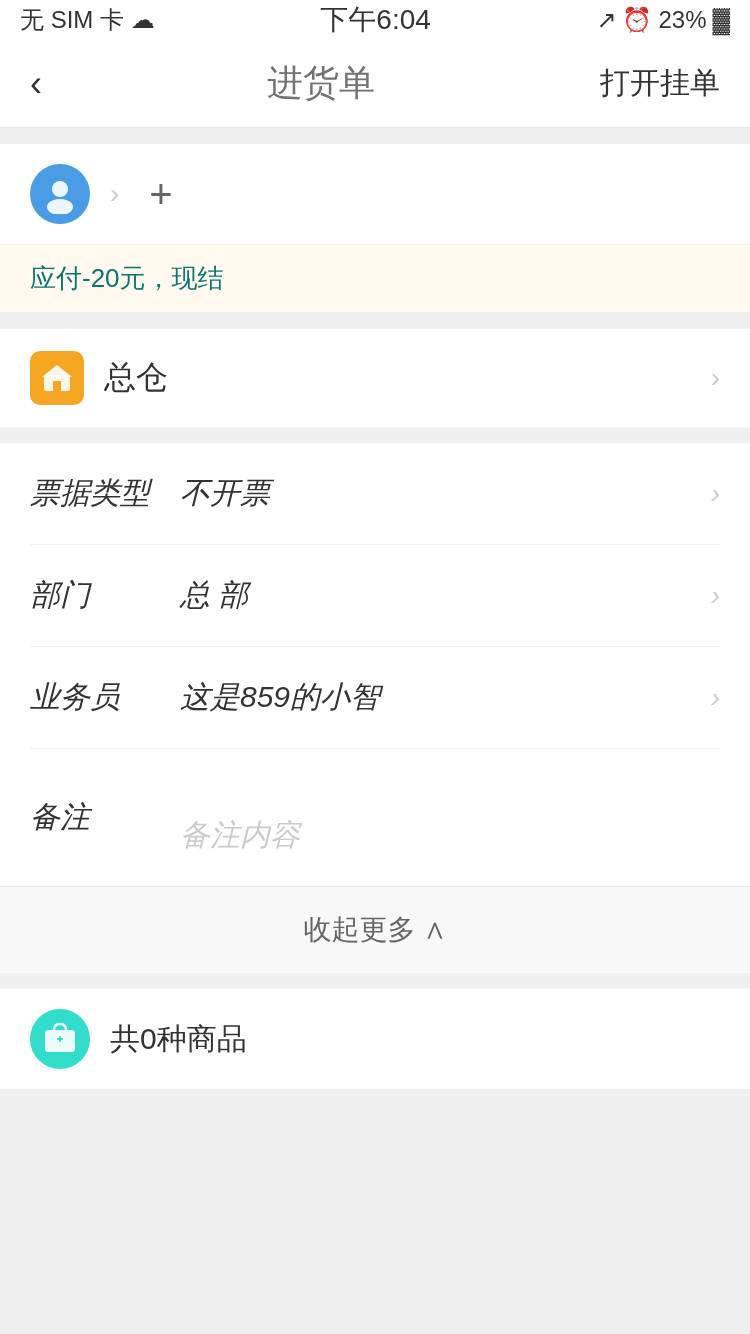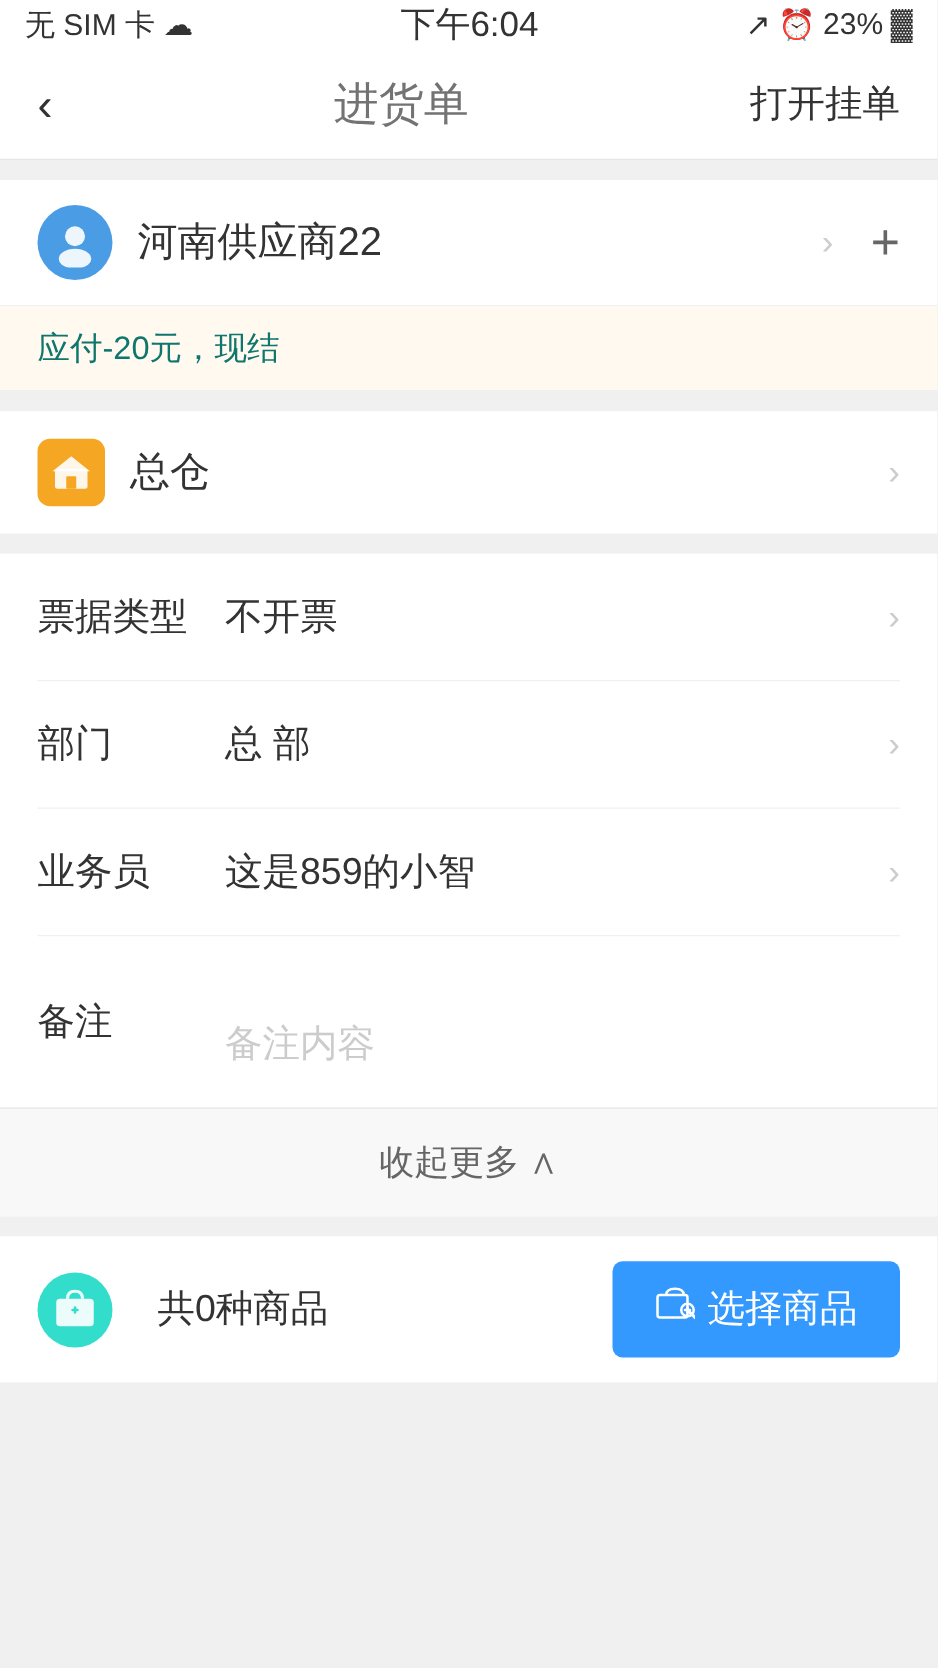--- a/index.html
+++ b/index.html
@@ -154,20 +154,21 @@
       height: 1px;
       background: #f0f0f0;
       margin: 0 30px;
     }
     .form-row {
       display: flex;
       align-items: center;
       padding: 30px 30px;
       min-height: 96px;
       cursor: pointer;
+      font-style: italic;
     }
     .form-label {
       font-size: 30px;
       color: #333;
       width: 140px;
       flex-shrink: 0;
     }
     .form-value {
       flex: 1;
       font-size: 30px;
@@ -194,21 +195,20 @@
       border-top: 1px solid #e5e5e5;
     }
 
     
     .product-bar {
       display: flex;
       align-items: center;
       background: #fff;
       padding: 20px 30px;
       margin-top: 16px;
-      gap: 16px;
     }
     .product-icon {
       width: 60px;
       height: 60px;
       border-radius: 50%;
       background: #3dc;
       display: flex;
       align-items: center;
       justify-content: center;
       flex-shrink: 0;
@@ -260,21 +260,20 @@
 <div class="separator"></div>
 
 <div class="card">
   <div class="supplier-row">
     <div class="supplier-avatar">
       <svg viewBox="0 0 40 40" xmlns="http://www.w3.org/2000/svg">
         <circle cx="20" cy="15" r="8" fill="#fff" opacity="0.9"></circle>
         <ellipse cx="20" cy="33" rx="13" ry="8" fill="#fff" opacity="0.9"></ellipse>
       </svg>
     </div>
-    <span class="supplier-name">河南供应商22</span>
     <span class="chevron-right">›</span>
     <span class="add-btn">+</span>
   </div>
   <div class="notice-bar">应付-20元，现结</div>
 </div>
 
 <div class="separator"></div>
 
 <div class="card">
   <div class="warehouse-row">
@@ -329,28 +328,15 @@
 <div class="product-bar">
   <div class="product-icon">
     <svg width="38" height="38" viewBox="0 0 38 38" fill="none" xmlns="http://www.w3.org/2000/svg">
       <rect x="4" y="10" width="30" height="22" rx="3" fill="white" opacity="0.9"></rect>
       <path d="M13 10 Q13 4 19 4 Q25 4 25 10" stroke="white" stroke-width="2.5" fill="none" stroke-opacity="0.9"></path>
       <rect x="16" y="18" width="6" height="2" fill="#3dc" rx="1"></rect>
       <rect x="18" y="16" width="2" height="6" fill="#3dc" rx="1"></rect>
     </svg>
   </div>
   <span class="product-count">共0种商品</span>
-  <button class="select-btn">
-    <span class="select-btn-icon">
-      <svg width="32" height="32" viewBox="0 0 32 32" fill="none" xmlns="http://www.w3.org/2000/svg">
-        <rect x="2" y="8" width="24" height="18" rx="2" stroke="white" stroke-width="2" fill="none"></rect>
-        <path d="M9 8 Q9 3 16 3 Q23 3 23 8" stroke="white" stroke-width="2" fill="none"></path>
-        <line x1="26" y1="20" x2="32" y2="26" stroke="white" stroke-width="2.5" stroke-linecap="round"></line>
-        <circle cx="26" cy="20" r="5" stroke="white" stroke-width="2" fill="none"></circle>
-        <line x1="24" y1="20" x2="28" y2="20" stroke="white" stroke-width="2" stroke-linecap="round"></line>
-        <line x1="26" y1="18" x2="26" y2="22" stroke="white" stroke-width="2" stroke-linecap="round"></line>
-      </svg>
-    </span>
-    <span>选择商品</span>
-  </button>
 </div>
 
 <div style="background:#f0f0f0; flex:1; min-height:300px;"></div>
 
 </body></html>

